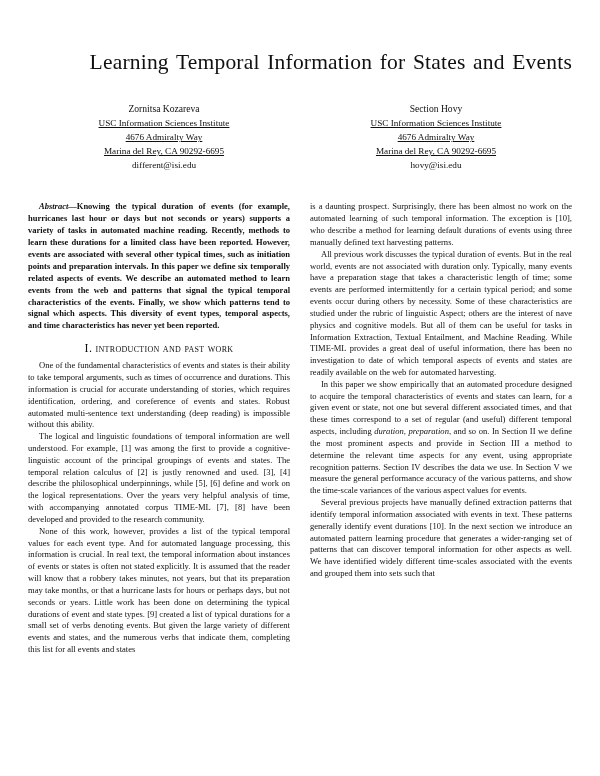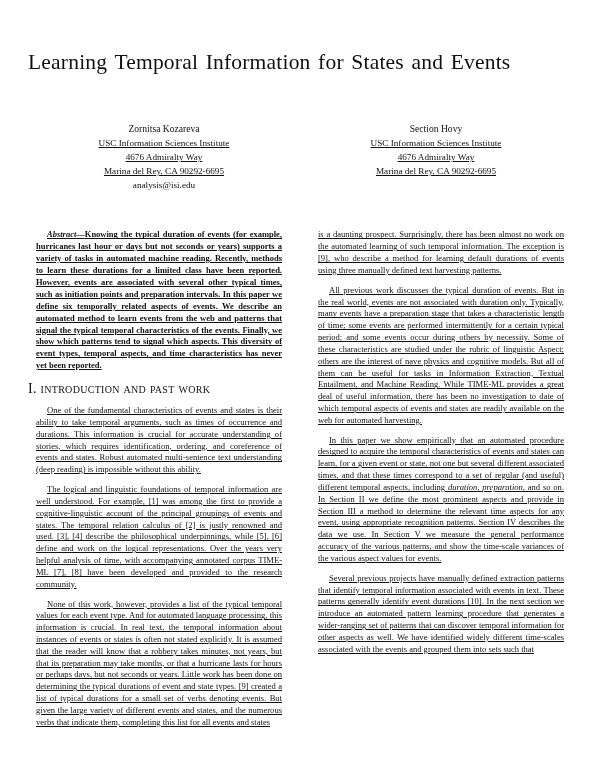--- a/index.html
+++ b/index.html
@@ -16,81 +16,79 @@
   }
   .page {
     width: 600px;
     height: 776px;
     box-sizing: border-box;
     padding: 0 28px;
     position: relative;
   }
   
   .title {
-    text-align: left;
+    text-align: right;
     font-size: 21.5px;
     line-height: 1.32;
     font-weight: normal;
     letter-spacing: 0.2px;
     margin: 0;
     padding-top: 48px;
     word-spacing: 2px;
   }
   
   .authors {
     display: flex;
     margin-top: 26px;
   }
   .author-block {
     flex: 1 1 50%;
     text-align: center;
     font-size: 9.2px;
     line-height: 1.52;
-    margin-top: 20px;
   }
   .author-name {
     font-size: 9.6px;
     margin-bottom: 0.5px;
   }
   .author-line { white-space: nowrap; text-decoration: underline; }
   .author-email { }
   
   .columns {
     display: flex;
     margin-top: 28px;
     column-gap: 20px;
   }
   .col {
     flex: 1 1 50%;
     width: 262px;
   }
   p {
-    margin: 8px;
+    margin: 0;
     font-size: 8.55px;
     line-height: 1.385;
     text-align: justify;
     text-justify: inter-word;
     -webkit-hyphens: none;
     hyphens: none;
-    text-decoration: underline;
   }
   p.indent { text-indent: 11px; }
   p.abstract {
     font-weight: bold;
     text-indent: 11px;
     font-size: 8.5px;
     line-height: 1.40;
   }
   p.abstract .abs-label {
     font-weight: bold;
     font-style: italic;
   }
   .sec-head {
-    text-align: left;
-    font-size: 14px;
+    text-align: center;
+    font-size: 12px;
     font-variant: small-caps;
     text-transform: lowercase;
     margin: 9px 0 4px 0;
     letter-spacing: 0.3px;
   }
   .sec-head .num {
     font-variant: normal;
     text-transform: uppercase;
   }
   em { font-style: italic; }
@@ -101,47 +99,48 @@
 <div class="page">
 
   <h1 class="title">Learning Temporal Information for States and Events</h1>
 
   <div class="authors">
     <div class="author-block">
       <div class="author-name">Zornitsa Kozareva</div>
       <div class="author-line">USC Information Sciences Institute</div>
       <div class="author-line">4676 Admiralty Way</div>
       <div class="author-line">Marina del Rey, CA 90292-6695</div>
-      <div class="author-email">analysis@isi.edu</div>
+      <div class="author-email">different@isi.edu</div>
     </div>
     <div class="author-block">
       <div class="author-name">Section Hovy</div>
       <div class="author-line">USC Information Sciences Institute</div>
       <div class="author-line">4676 Admiralty Way</div>
       <div class="author-line">Marina del Rey, CA 90292-6695</div>
+      <div class="author-email">hovy@isi.edu</div>
     </div>
   </div>
 
   <div class="columns">
 
     <div class="col">
 
       <p class="abstract"><span class="abs-label">Abstract—</span><span>Knowing the typical duration of events (for example, hurricanes last hour or days but not seconds or years) supports a variety of tasks in automated machine reading. Recently, methods to learn these durations for a limited class have been reported. However, events are associated with several other typical times, such as initiation points and preparation intervals. In this paper we define six temporally related aspects of events. We describe an automated method to learn events from the web and patterns that signal the typical temporal characteristics of the events. Finally, we show which patterns tend to signal which aspects. This diversity of event types, temporal aspects, and time characteristics has never yet been reported.</span></p>
 
       <div class="sec-head"><span class="num">I.</span>&nbsp;<span>Introduction and Past Work</span></div>
 
       <p class="indent">One of the fundamental characteristics of events and states is their ability to take temporal arguments, such as times of occurrence and durations. This information is crucial for accurate understanding of stories, which requires identification, ordering, and coreference of events and states. Robust automated multi-sentence text understanding (deep reading) is impossible without this ability.</p>
       <p class="indent">The logical and linguistic foundations of temporal information are well understood. For example, [1] was among the first to provide a cognitive-linguistic account of the principal groupings of events and states. The temporal relation calculus of [2] is justly renowned and used. [3], [4] describe the philosophical underpinnings, while [5], [6] define and work on the logical representations. Over the years very helpful analysis of time, with accompanying annotated corpus TIME-ML [7], [8] have been developed and provided to the research community.</p>
       <p class="indent">None of this work, however, provides a list of the typical temporal values for each event type. And for automated language processing, this information is crucial. In real text, the temporal information about instances of events or states is often not stated explicitly. It is assumed that the reader will know that a robbery takes minutes, not years, but that its preparation may take months, or that a hurricane lasts for hours or perhaps days, but not seconds or years. Little work has been done on determining the typical durations of event and state types. [9] created a list of typical durations for a small set of verbs denoting events. But given the large variety of different events and states, and the numerous verbs that indicate them, completing this list for all events and states</p>
 
     </div>
 
     <div class="col">
 
-      <p>is a daunting prospect. Surprisingly, there has been almost no work on the automated learning of such temporal information. The exception is [9], who describe a method for learning default durations of events using three manually defined text harvesting patterns.</p>
+      <p>is a daunting prospect. Surprisingly, there has been almost no work on the automated learning of such temporal information. The exception is [10], who describe a method for learning default durations of events using three manually defined text harvesting patterns.</p>
       <p class="indent">All previous work discusses the typical duration of events. But in the real world, events are not associated with duration only. Typically, many events have a preparation stage that takes a characteristic length of time; some events are performed intermittently for a certain typical period; and some events occur during others by necessity. Some of these characteristics are studied under the rubric of linguistic Aspect; others are the interest of nave physics and cognitive models. But all of them can be useful for tasks in Information Extraction, Textual Entailment, and Machine Reading. While TIME-ML provides a great deal of useful information, there has been no investigation to date of which temporal aspects of events and states are readily available on the web for automated harvesting.</p>
 
       <p class="indent"><span>In this paper we show empirically that an automated procedure designed to acquire the temporal characteristics of events and states can learn, for a given event or state, not one but several different associated times, and that these times correspond to a set of regular (and useful) different temporal aspects, including </span><em>duration</em><span>, </span><em>preparation</em><span>, and so on. In Section II we define the most prominent aspects and provide in Section III a method to determine the relevant time aspects for any event, using appropriate recognition patterns. Section IV describes the data we use. In Section V we measure the general performance accuracy of the various patterns, and show the time-scale variances of the various aspect values for events.</span></p>
 
 
       <p class="indent">Several previous projects have manually defined extraction patterns that identify temporal information associated with events in text. These patterns generally identify event durations [10]. In the next section we introduce an automated pattern learning procedure that generates a wider-ranging set of patterns that can discover temporal information for other aspects as well. We have identified widely different time-scales associated with the events and grouped them into sets such that</p>
 
     </div>
 
   </div>

